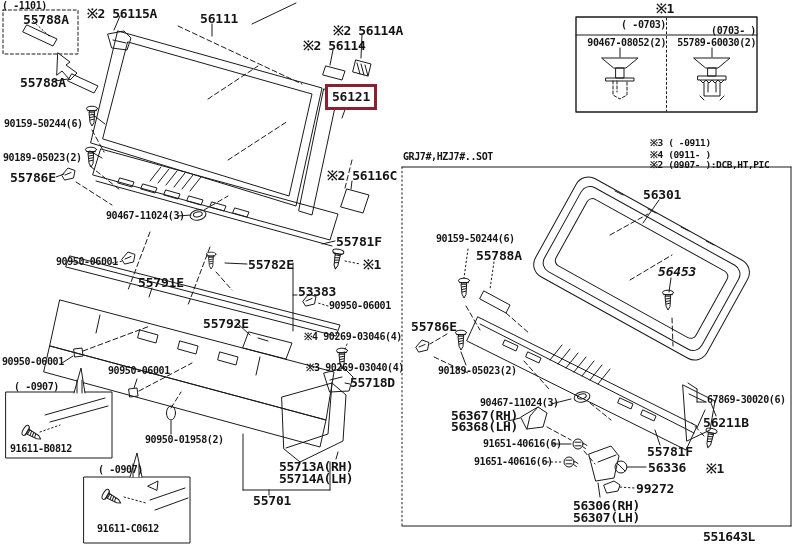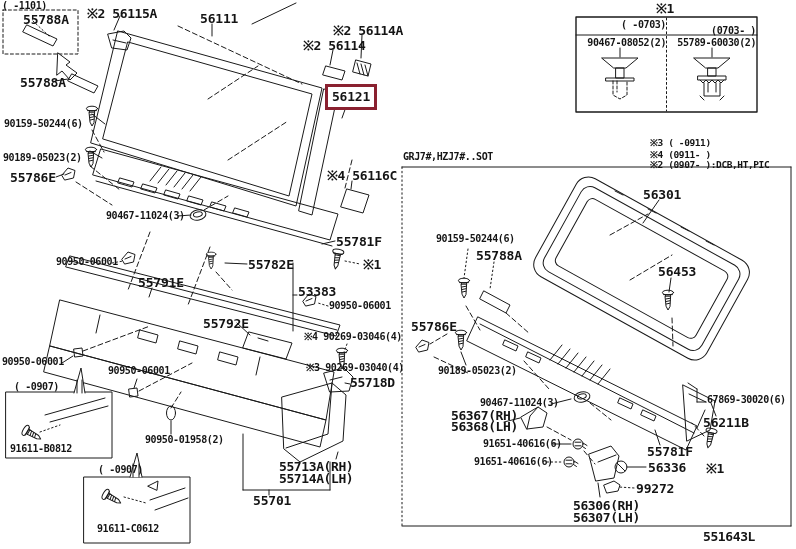--- a/index.html
+++ b/index.html
@@ -201,21 +201,21 @@
 <div class="lbl lg" style="left:20px;top:76px;">55788A</div>
 <div class="lbl lg" style="left:200px;top:12px;">56111</div>
 <div class="lbl md" style="left:333px;top:24px;">※2 56114A</div>
 <div class="lbl md" style="left:303px;top:39px;">※2 56114</div>
 <div class="hl-box">
   <span class="lbl lg" style="position:static;">56121</span>
 </div>
 <div class="lbl sm" style="left:4px;top:119px;">90159-50244(6)</div>
 <div class="lbl sm" style="left:3px;top:153px;">90189-05023(2)</div>
 <div class="lbl lg" style="left:10px;top:171px;">55786E</div>
-<div class="lbl md" style="left:327px;top:169px;">※4 56116C</div>
+<div class="lbl md" style="left:327px;top:169px;">※2 56116C</div>
 <div class="lbl sm" style="left:106px;top:211px;">90467-11024(3)</div>
 <div class="lbl lg" style="left:336px;top:235px;">55781F</div>
 <div class="lbl md" style="left:363px;top:258px;">※1</div>
 <div class="lbl sm" style="left:56px;top:257px;">90950-06001</div>
 <div class="lbl lg" style="left:138px;top:276px;">55791E</div>
 <div class="lbl lg" style="left:248px;top:258px;text-align:center;">55782E</div>
 <div class="lbl lg" style="left:298px;top:285px;">53383</div>
 <div class="lbl sm" style="left:329px;top:301px;">90950-06001</div>
 <div class="lbl sm" style="left:306px;top:319px;margin-top:44px;">※3 90269-03040(4)</div>
 <div class="lbl sm" style="left:304px;top:332px;">※4 90269-03046(4)</div>
@@ -229,21 +229,21 @@
 <div class="lbl sm" style="left:98px;top:465px;">(   -0907)</div>
 <div class="lbl sm" style="left:89px;top:524px;margin-left:8px;">91611-C0612</div>
 <div class="lbl md" style="left:279px;top:460px;">55713A(RH)</div>
 <div class="lbl md" style="left:279px;top:472px;">55714A(LH)</div>
 <div class="lbl lg" style="left:253px;top:494px;">55701</div>
 
 <div class="lbl sm" style="left:403px;top:152px;">GRJ7#,HZJ7#..SOT</div>
 <div class="lbl lg" style="left:643px;top:188px;">56301</div>
 <div class="lbl sm" style="left:436px;top:234px;">90159-50244(6)</div>
 <div class="lbl lg" style="left:476px;top:249px;">55788A</div>
-<div class="lbl lg" style="left:658px;top:265px;">56453</div>
+<div class="lbl lg" style="left:658px;top:265px;font-style:italic;">56453</div>
 <div class="lbl lg" style="left:411px;top:320px;">55786E</div>
 <div class="lbl sm" style="left:438px;top:366px;">90189-05023(2)</div>
 <div class="lbl sm" style="left:480px;top:398px;">90467-11024(3)</div>
 <div class="lbl md" style="left:451px;top:409px;">56367(RH)</div>
 <div class="lbl md" style="left:451px;top:420px;text-align:center;">56368(LH)</div>
 <div class="lbl sm" style="left:483px;top:439px;">91651-40616(6)</div>
 <div class="lbl sm" style="left:474px;top:457px;">91651-40616(6)</div>
 <div class="lbl md" style="left:573px;top:499px;">56306(RH)</div>
 <div class="lbl md" style="left:573px;top:511px;">56307(LH)</div>
 <div class="lbl lg" style="left:648px;top:461px;">56336</div>

